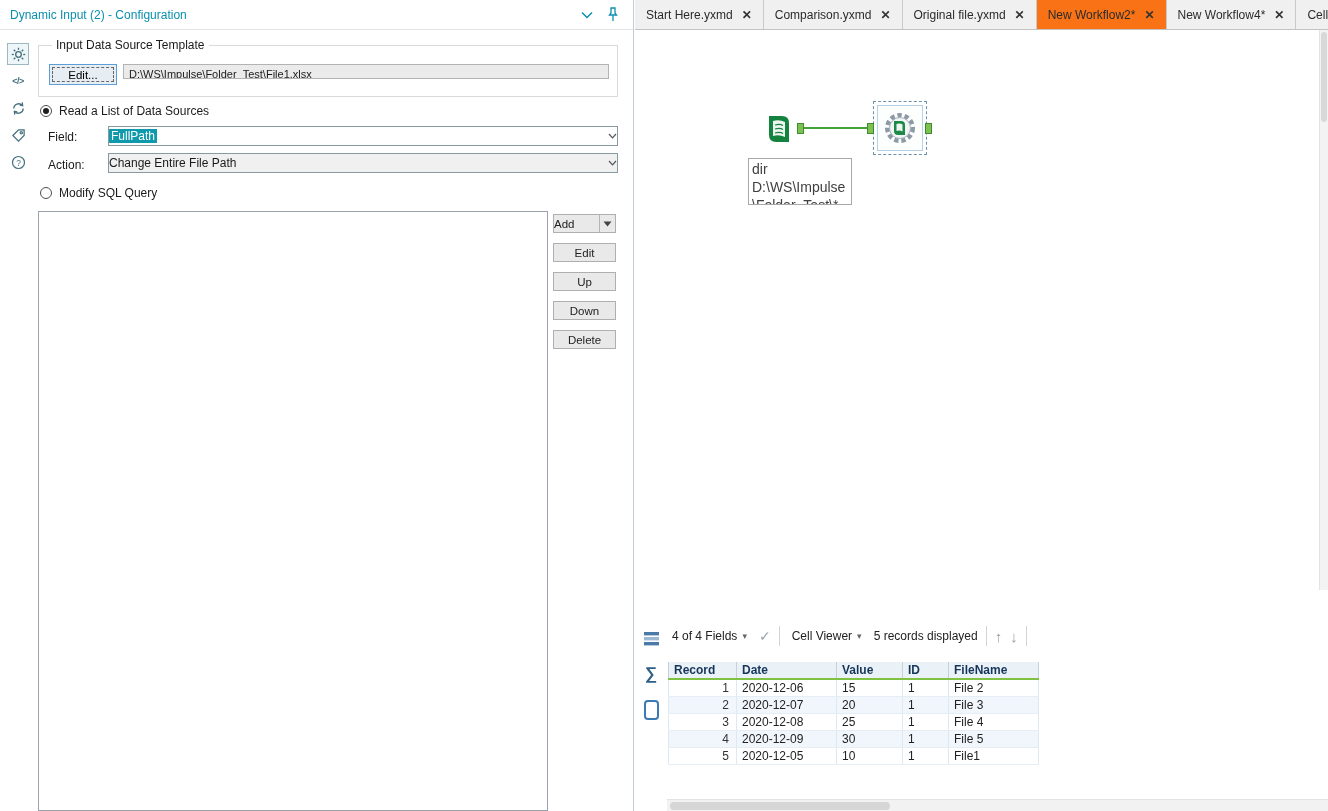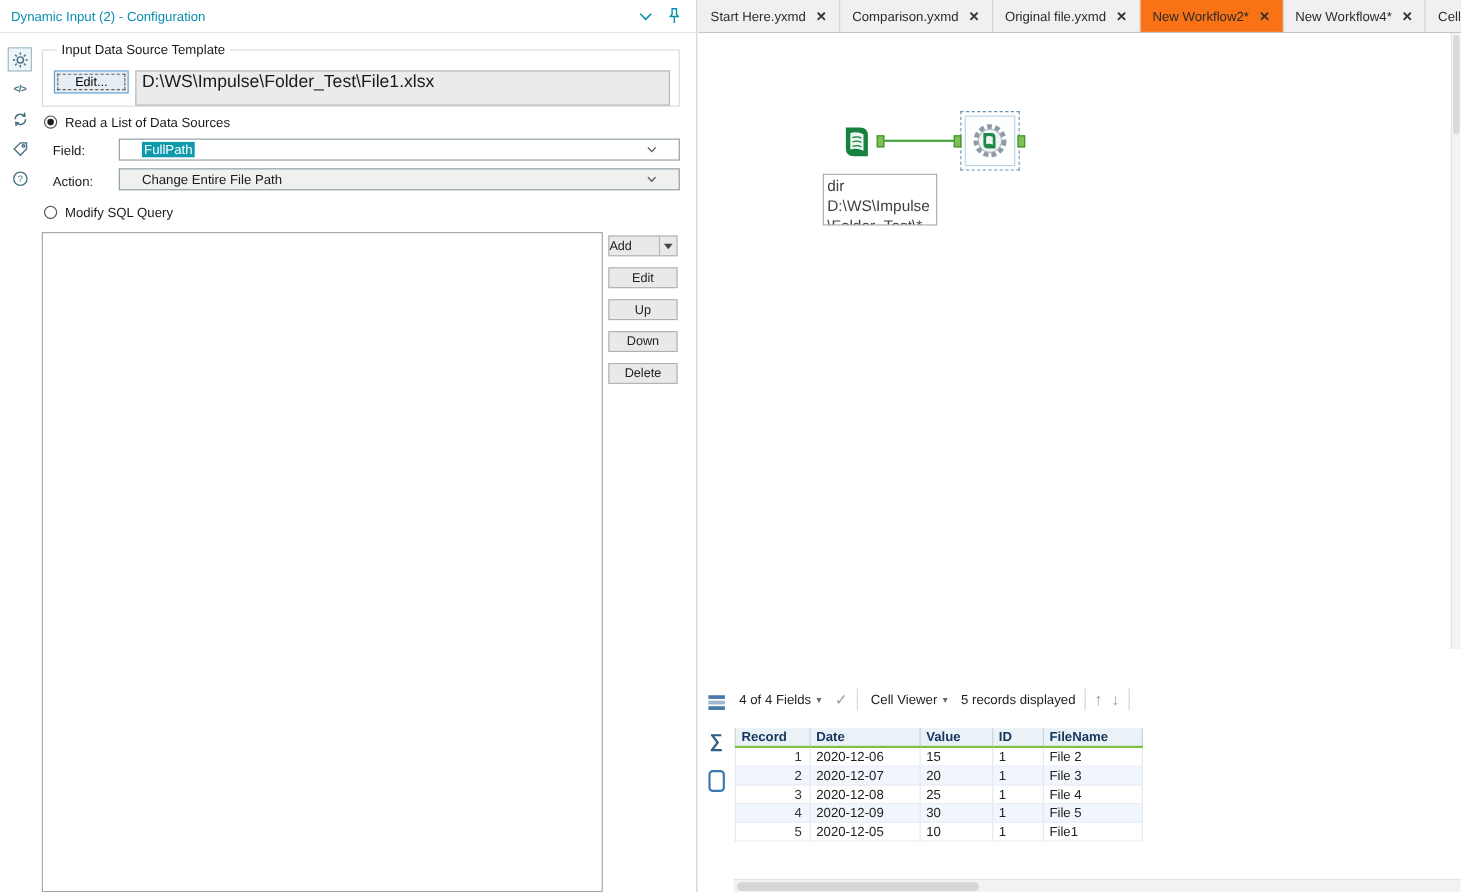--- a/index.html
+++ b/index.html
@@ -14,28 +14,28 @@
   .hdr-icons span { display:inline-flex; cursor:pointer; }
 
   .tool-strip { position:absolute; left:5px; top:43px; width:26px; display:flex; flex-direction:column; gap:5px; align-items:center; }
   .strip-icon { width:22px; height:22px; display:flex; align-items:center; justify-content:center; color:#44707d; font-size:13px; }
   .strip-icon.selected { border:1px solid #9db8c2; background:#eef6f9; }
   .code-glyph { font-size:9px; font-weight:bold; letter-spacing:-0.5px; color:#44707d; }
 
   .groupbox { position:absolute; left:38px; top:45px; width:580px; height:52px; border:1px solid #dadada; }
   .groupbox-label { position:absolute; top:-8px; left:13px; background:#fff; padding:0 4px; font-size:12px; color:#1a1a1a; }
   .edit-btn { position:absolute; left:10px; top:18px; width:68px; height:21px; background:#e6eef4; border:1px solid #5e9ed6; outline:1px dashed #666; outline-offset:-4px; font-family:inherit; font-size:11.5px; cursor:pointer; }
-  .path-field { position:absolute; left:84px; top:18px; right:8px; height:32px; background:#ebebeb; border:1px solid #b3b3b3; line-height:19px; padding:0 5px; font-size:16px; white-space:nowrap; overflow:hidden; }
+  .path-field { position:absolute; left:84px; top:18px; right:8px; height:15px; background:#ebebeb; border:1px solid #b3b3b3; line-height:19px; padding:0 5px; font-size:11px; white-space:nowrap; overflow:hidden; }
 
   .radio-row { position:absolute; display:flex; align-items:center; gap:7px; }
   .radio { width:12px; height:12px; border:1px solid #4f4f4f; border-radius:50%; background:#fff; position:relative; flex:0 0 auto; }
   .radio.checked::after { content:""; position:absolute; inset:2px; background:#1f1f1f; border-radius:50%; }
 
   .form-label { position:absolute; font-size:12px; }
-  .combo { position:absolute; height:20px; border:1px solid #8a9aa3; background:#fff; display:flex; align-items:center; padding:0 20px; cursor:pointer; }
+  .combo { position:absolute; height:20px; border:1px solid #8a9aa3; background:#fff; display:flex; align-items:center; padding:0 0; cursor:pointer; }
   .combo.gray { background:#f0f0f0; }
   .combo-arrow { margin-left:auto; display:inline-flex; padding-left:6px; }
   .sel-highlight { background:#0e99ac; color:#fff; padding:0 2px; }
 
   .listbox { position:absolute; left:38px; top:211px; width:510px; height:600px; border:1px solid #9aa3ab; background:#fff; }
 
   .side-btn { position:absolute; left:553px; width:63px; height:19px; background:#e9e9e9; border:1px solid #afafaf; font-family:inherit; font-size:11.5px; text-align:center; cursor:pointer; color:#222; }
   .split-btn { display:flex; align-items:center; padding:0; }
   .split-btn .split-label { flex:1; text-align:left; }
   .split-btn .split-arrow { width:16px; align-self:stretch; display:flex; align-items:center; justify-content:center; border-left:1px solid #b5b5b5; }

